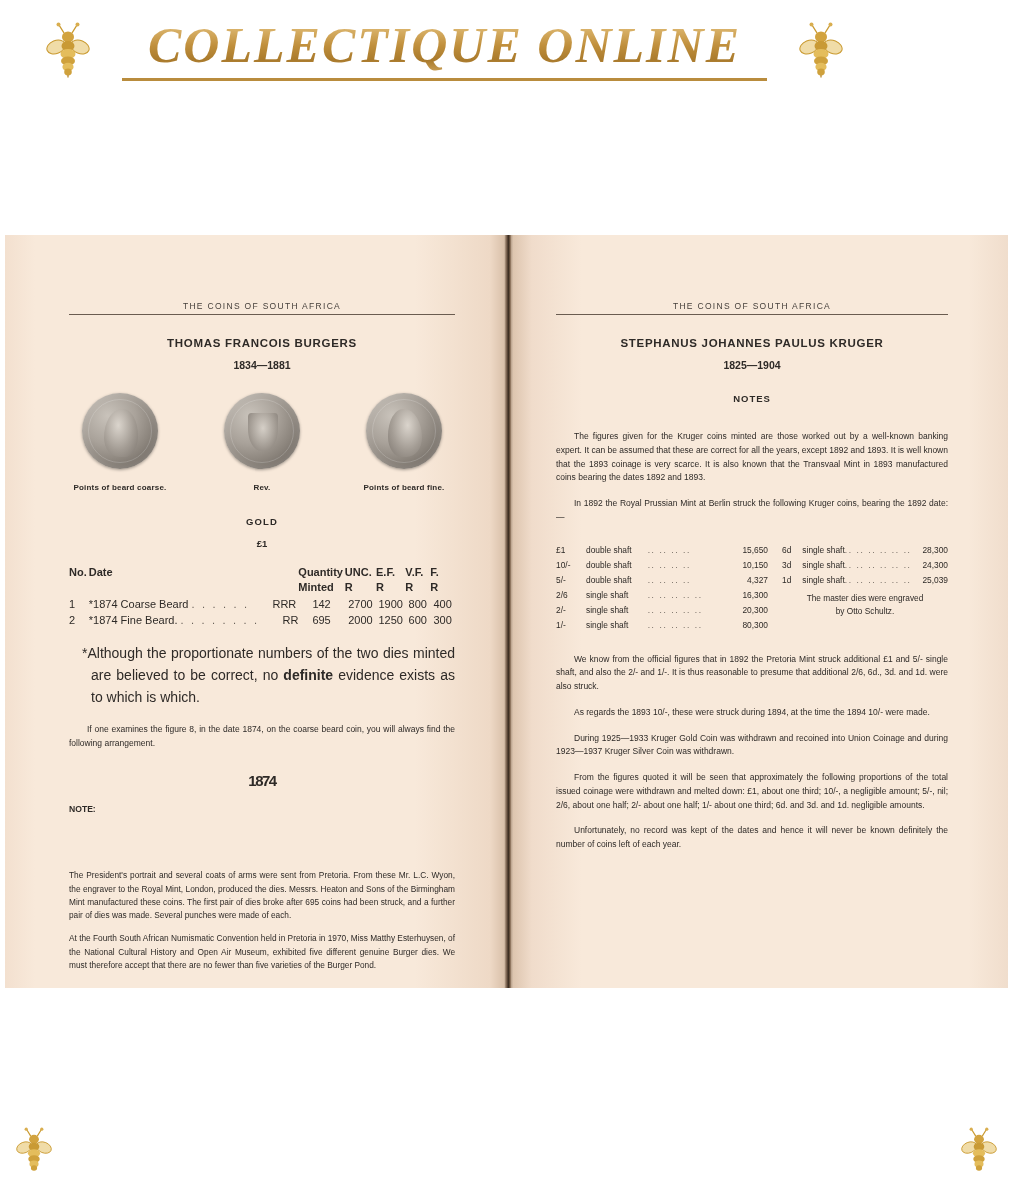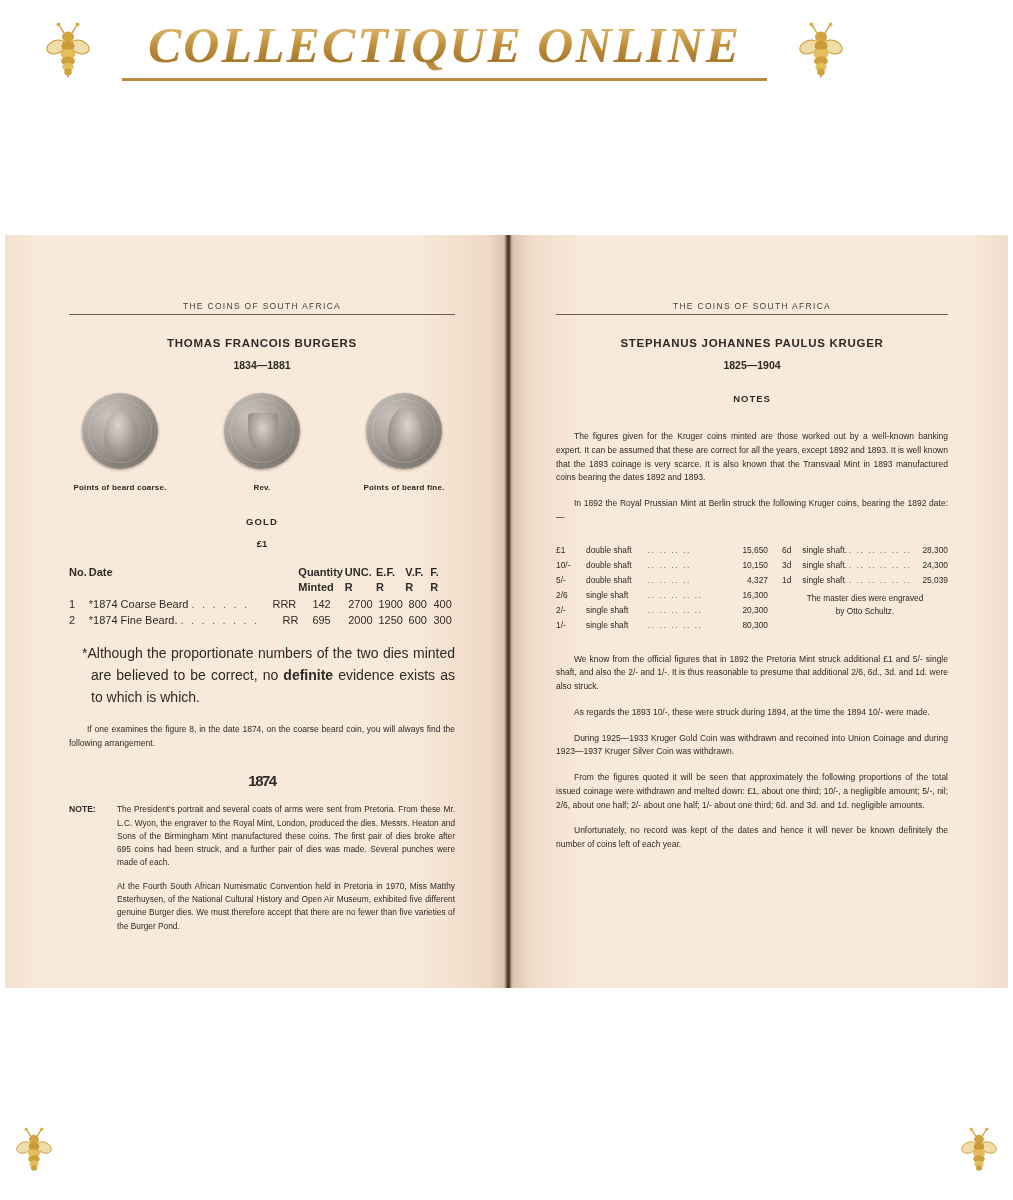--- a/index.html
+++ b/index.html
@@ -160,21 +160,21 @@
     text-indent: 18px;
   }
   p.footnote {
     font-size: 14px; line-height: 1.6; color: #2e2a27;
     text-align: justify; margin: 14px 0 14px 22px; text-indent: -9px;
   }
   .year-head {
     text-align: center; font-size: 15px; font-weight: bold;
     color: #2e2a27; margin: 22px 0 14px 0; letter-spacing: -1.5px;
   }
-  .note-block { display: flex; gap: 8px; }
+  .note-block { display: flex; gap: 26px; flex-direction: column; }
   .note-label { font-size: 8.6px; font-weight: bold; color: #2e2a27; flex: 0 0 40px; padding-top: 1px; }
   .note-body { flex: 1; }
   .note-body p { font-size: 8.3px; line-height: 1.6; color: #2e2a27; text-align: justify; margin: 0 0 10px 0; }
 
   
   .fig-tables { display: flex; gap: 14px; margin: 18px 0 20px 0; }
   .fig-col { font-size: 8.4px; color: #2e2a27; }
   .fig-col.left  { flex: 0 0 212px; }
   .fig-col.right { flex: 1; }
   table.fig { width: 100%; border-collapse: collapse; }

